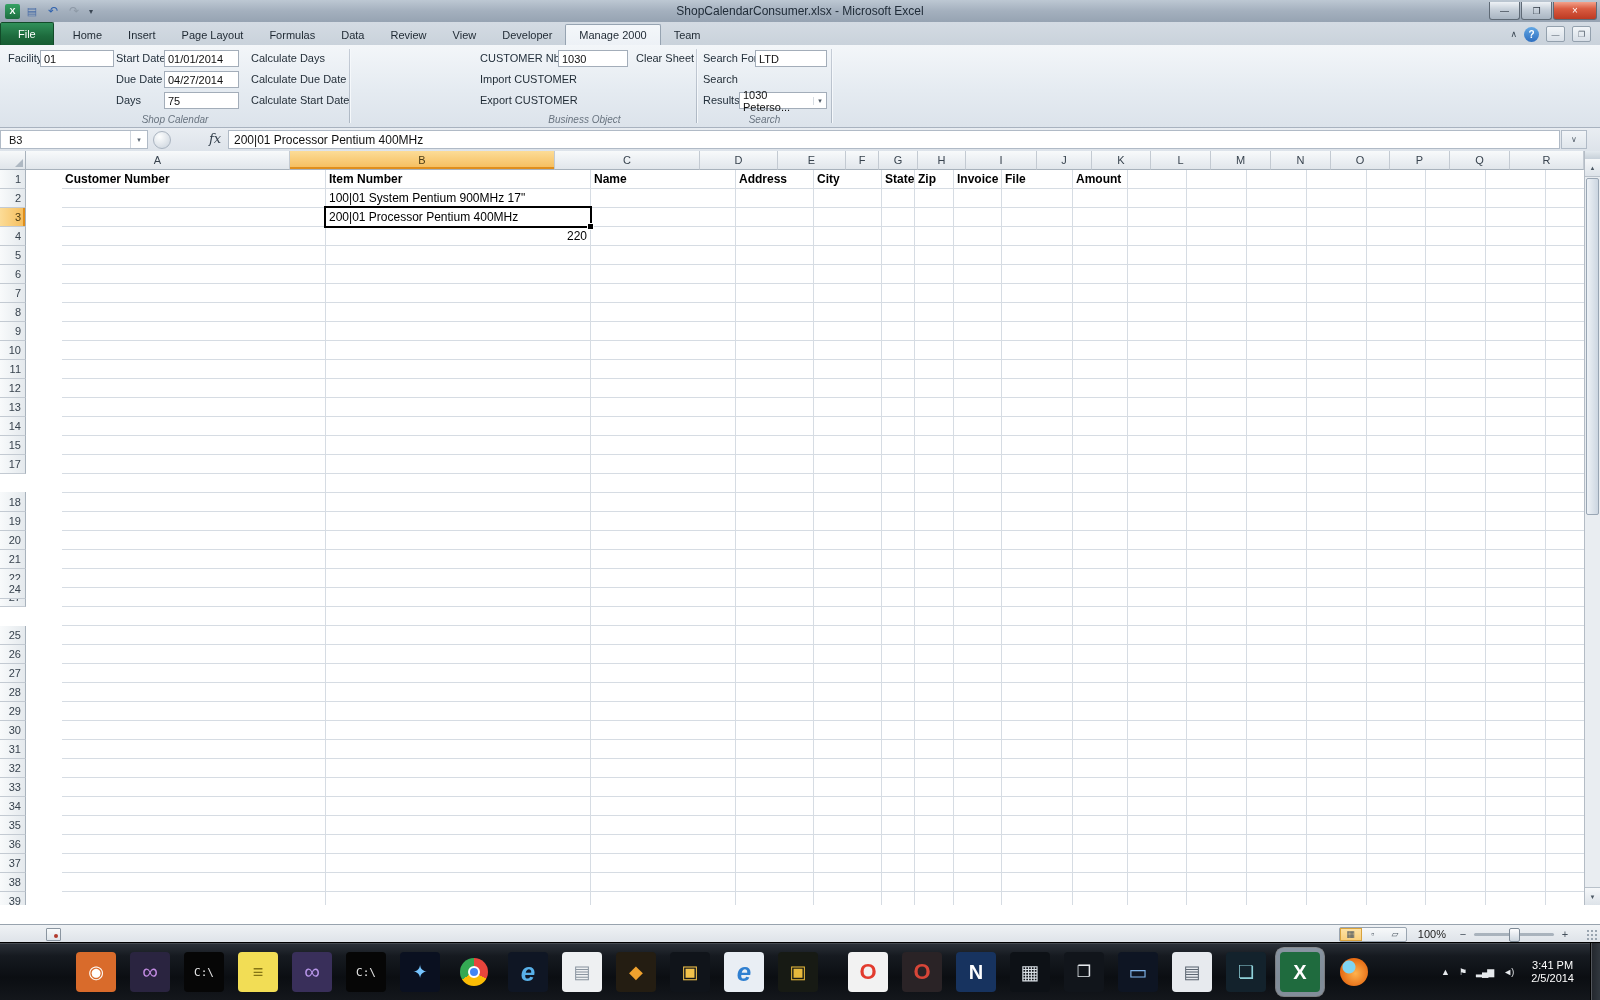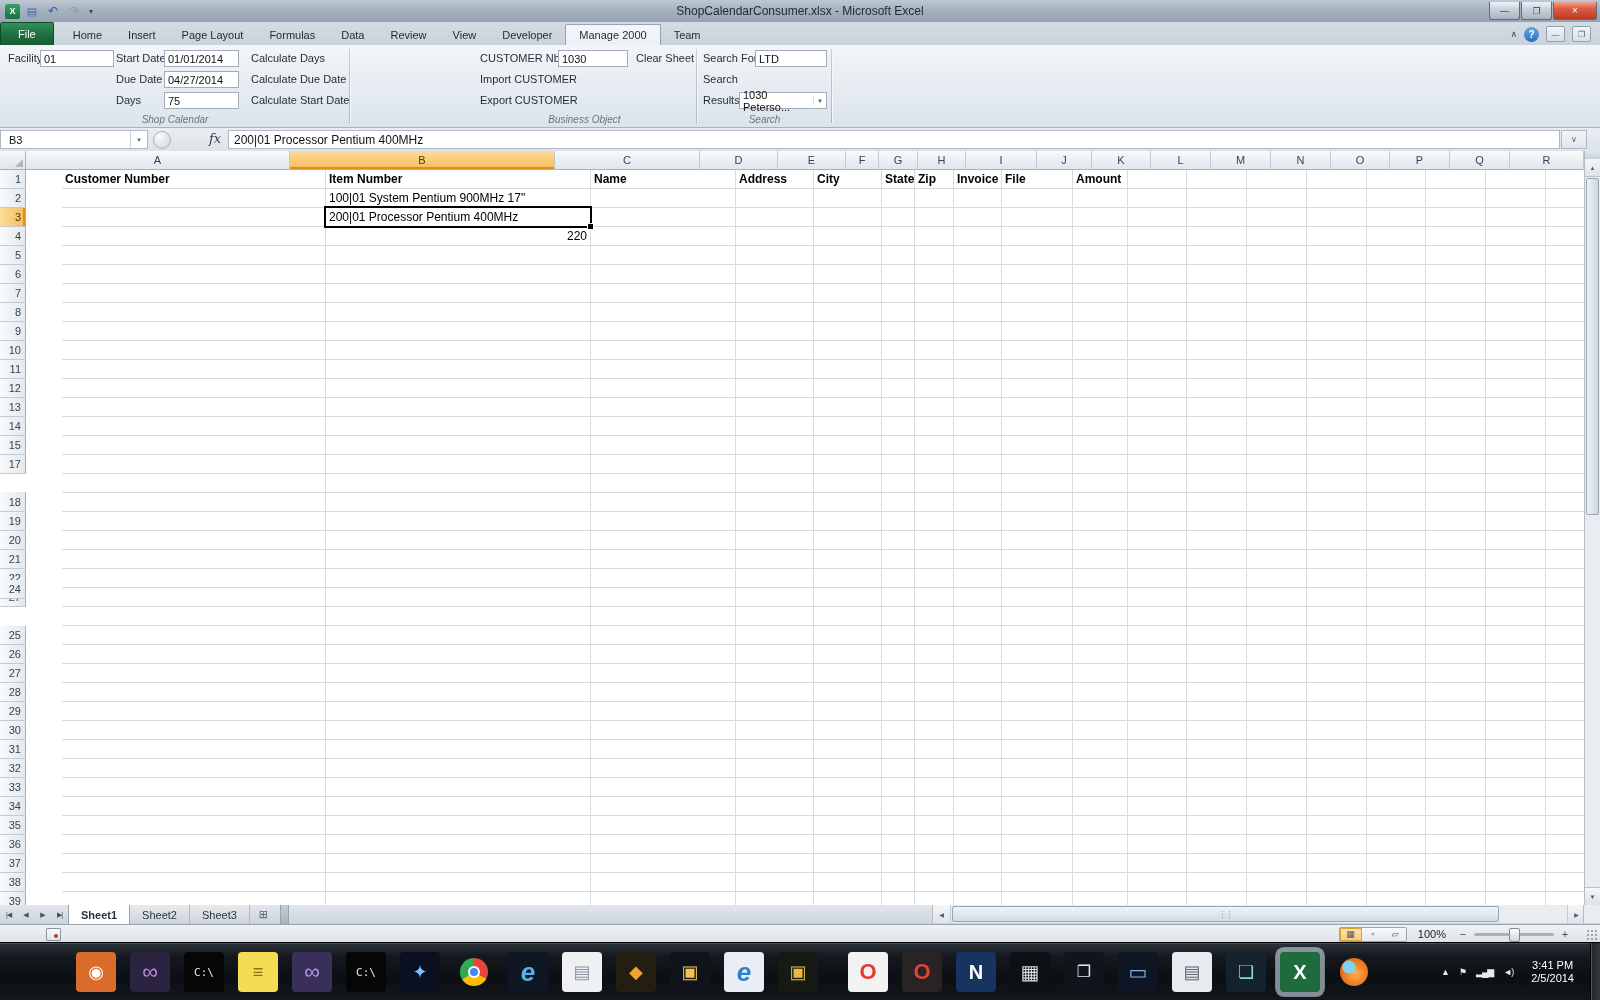--- a/index.html
+++ b/index.html
@@ -397,41 +397,20 @@
       <div class="rowhdr" style="top: 608px;">32</div>
       <div class="rowhdr" style="top: 627px;">33</div>
       <div class="rowhdr" style="top: 646px;">34</div>
       <div class="rowhdr" style="top: 665px;">35</div>
       <div class="rowhdr" style="top: 684px;">36</div>
       <div class="rowhdr" style="top: 703px;">37</div>
       <div class="rowhdr" style="top: 722px;">38</div>
       <div class="rowhdr" style="top: 741px;">39</div>
     </div>
 
-  <div class="sheetbar">
-    <span class="snav">|◀</span>
-    <span class="snav">◀</span>
-    <span class="snav">▶</span>
-    <span class="snav">▶|</span>
-    <div class="stabs" id="sheet-tabs">
-        <div class="stab active">Sheet1</div>
-        <div class="stab">Sheet2</div>
-        <div class="stab">Sheet3</div>
-      </div>
-    <span class="sins">⊞</span>
-    <div class="ssplit"></div>
-    <div class="hscroll">
-      <div class="hs-btn">◀</div>
-      <div class="hs-track">
-        <div class="hs-thumb"></div>
-      </div>
-      <div class="hs-btn right">▶</div>
-    </div>
-    <div class="scorner"></div>
-  </div>
 
   <div class="statusbar">
     <span class="status-text">Ready</span>
     <span class="macroicon"></span>
     <div class="sb-right">
       <div class="viewbtns">
         <span class="vb active">▦</span>
         <span class="vb">▫</span>
         <span class="vb">▱</span>
       </div>

